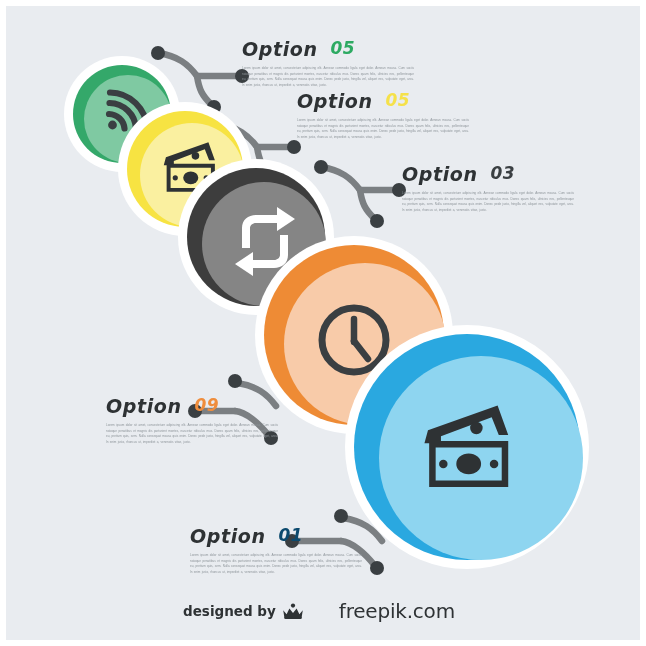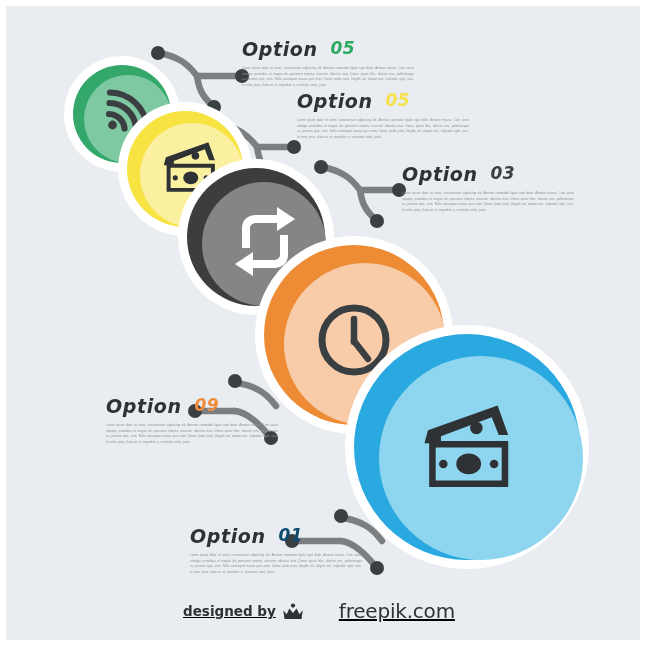--- a/index.html
+++ b/index.html
@@ -80,21 +80,20 @@
   
   .footer {
     position: absolute;
     left: 0;
     right: 8px;
     bottom: 17px;
     display: flex;
     align-items: center;
     justify-content: center;
     gap: 6px;
-    text-decoration: underline;
   }
   .footer .designed {
     font-family: "DejaVu Sans", sans-serif;
     font-size: 13.5px;
     font-weight: 700;
     color: #2e3234;
   }
   .footer .brand {
     font-family: "DejaVu Sans", sans-serif;
     font-size: 20px;

